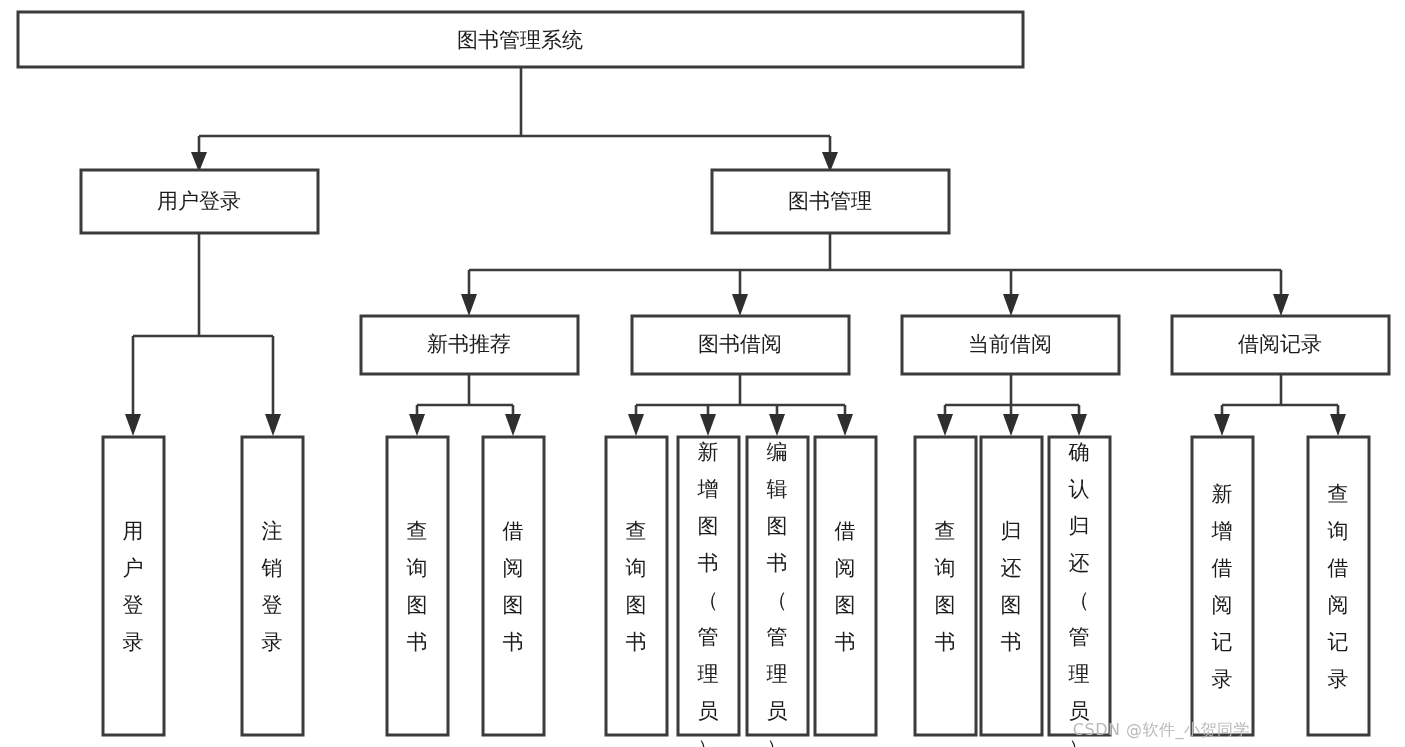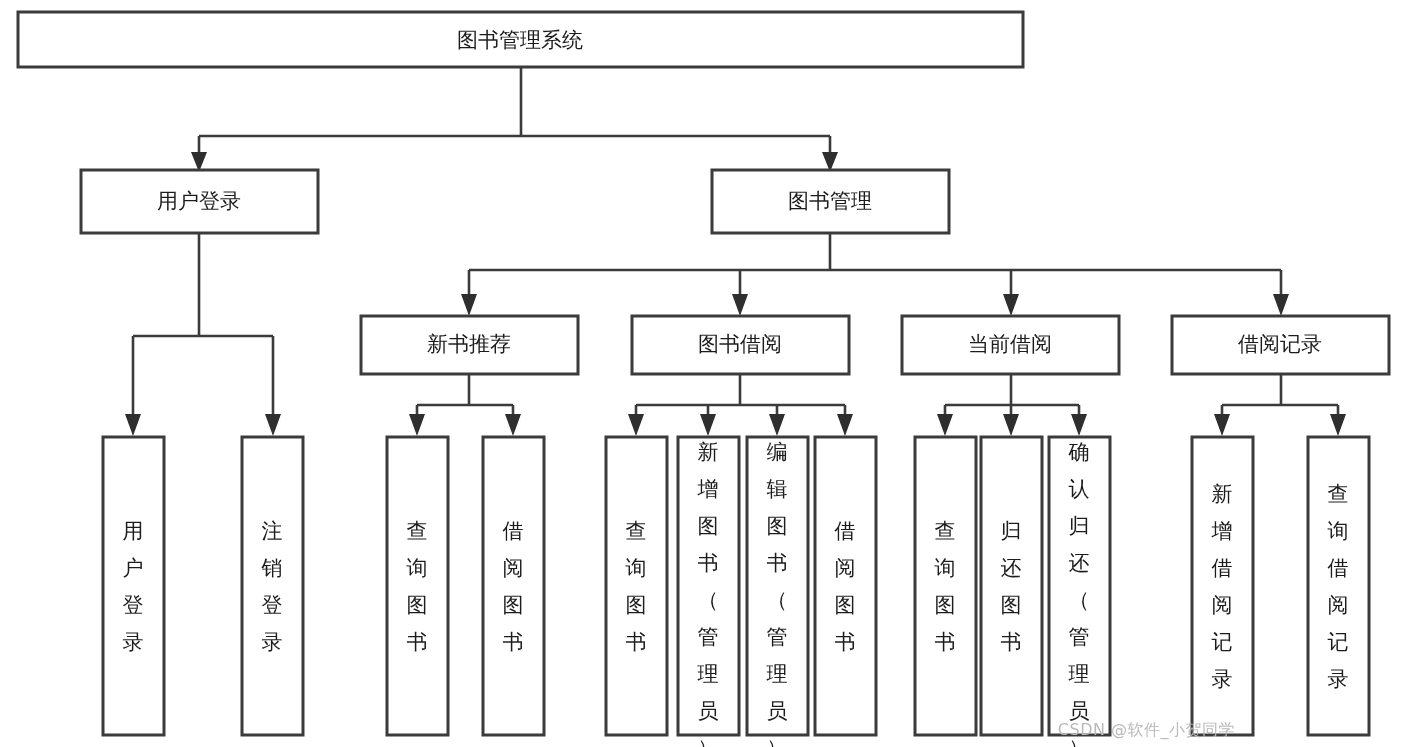--- a/index.html
+++ b/index.html
@@ -47,21 +47,21 @@
     dominant-baseline: middle;
   }
   .node-label-v {
     font-family: "DejaVu Sans", "Liberation Sans", sans-serif;
     font-size: 21px;
     fill: #1c1c1c;
     text-anchor: middle;
   }
   .watermark-text {
     position: absolute;
-    right: 23px;
+    right: 8px;
     bottom: 6px;
     font-family: "DejaVu Sans", "Liberation Sans", sans-serif;
     font-size: 16px;
     color: #b9b9b9;
     white-space: nowrap;
     letter-spacing: 0.5px;
     user-select: none;
   }
 </style>
 </head>

